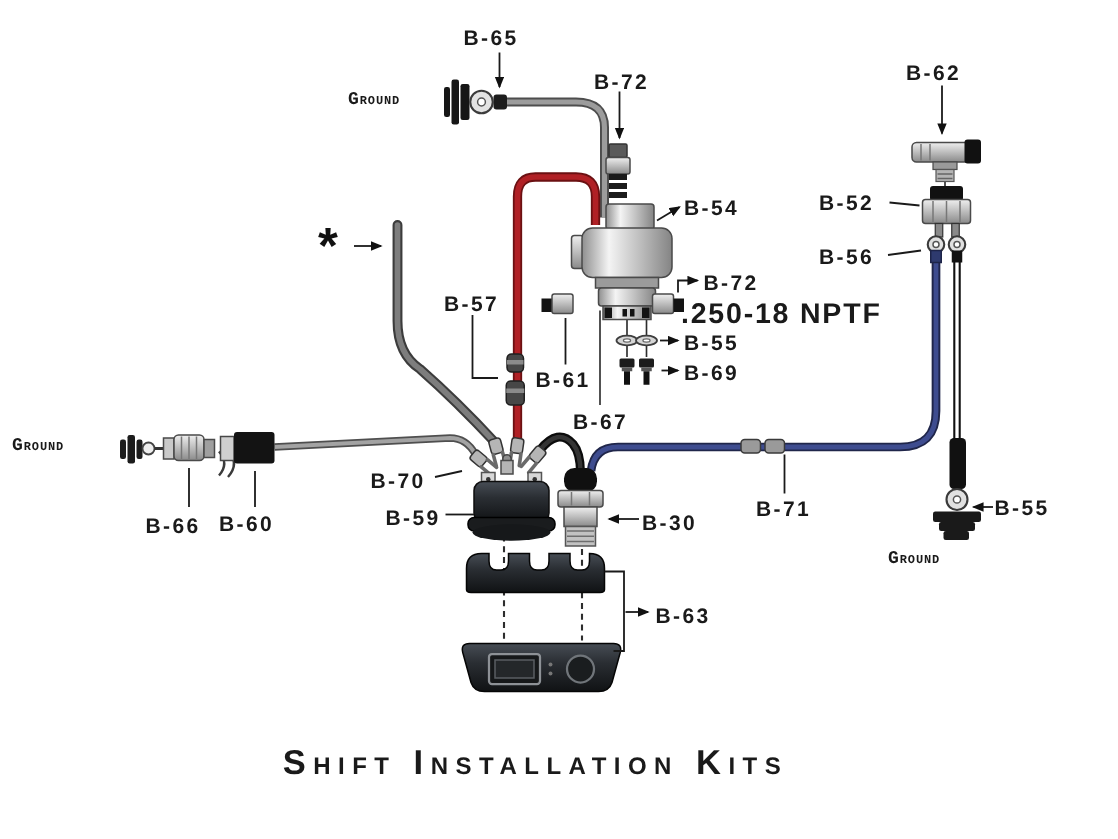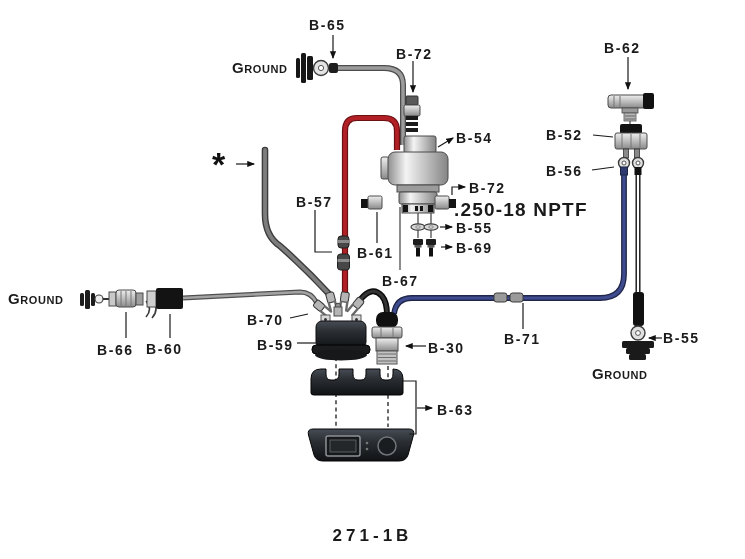--- a/index.html
+++ b/index.html
@@ -1,21 +1,21 @@
 <!DOCTYPE html>
 <html style="--ink: #1a1a1a; --wire-red: #b02025; --wire-blue: #3e4c8f; --wire-gray: #9c9c9c; --metal-light: #f2f2f2; --housing-dark: #17191c;"><head>
 <meta charset="utf-8">
 <style>
   html,body{margin:0;padding:0;background:#fff;}
   .stage{position:relative;width:745px;height:559px;background:#fff;overflow:hidden;
          font-family:"Liberation Sans",sans-serif;}
   .part-label{position:absolute;font-weight:700;font-size:14px;line-height:1;
               letter-spacing:1.6px;color:var(--ink,#1a1a1a);white-space:nowrap;}
-  .cap-label{position:absolute;font-weight:700;font-size:15px;line-height:1;
-             letter-spacing:.6px;color:var(--ink,#1a1a1a);font-variant:small-caps;white-space:nowrap;}
+  .cap-label{position:absolute;font-weight:700;font-size:12px;line-height:1;
+             letter-spacing:.6px;color:var(--ink,#1a1a1a);font-variant:small-caps;white-space:nowrap;font-family:Liberation Mono, monospace;}
   .note-label{position:absolute;font-weight:700;font-size:19px;line-height:1;
               letter-spacing:1.2px;color:var(--ink,#1a1a1a);white-space:nowrap;}
   .asterisk{position:absolute;font-weight:700;font-size:34px;line-height:1;color:#111;}
   .title-main{position:absolute;left:0;width:714px;top:495px;text-align:center;
               font-weight:700;font-size:23px;letter-spacing:5px;font-variant:small-caps;
               color:var(--ink,#1a1a1a);}
   .title-model{position:absolute;left:0;width:745px;top:526px;text-align:center;
                font-weight:700;font-size:17px;letter-spacing:4px;color:var(--ink,#1a1a1a);}
   svg{position:absolute;left:0;top:0;}
   .lead{stroke:var(--ink,#1a1a1a);stroke-width:1.2;fill:none;}
@@ -320,15 +320,15 @@
 <div class="part-label" style="left:146px;top:342px">B-60</div>
 <div class="part-label" style="left:247px;top:313px">B-70</div>
 <div class="part-label" style="left:257px;top:338px">B-59</div>
 <div class="part-label" style="left:428px;top:341px">B-30</div>
 <div class="part-label" style="left:504px;top:332px">B-71</div>
 <div class="part-label" style="left:663px;top:331px">B-55</div>
 <div class="cap-label" style="left:592px;top:366px">Ground</div>
 <div class="part-label" style="left:437px;top:403px">B-63</div>
 <div class="asterisk" style="left:212px;top:147px">*</div>
 
-<div class="title-model">271-1B</div>
+<div class="title-main">Shift Installation Kits</div>
 
 </div>
 
 </body></html>

